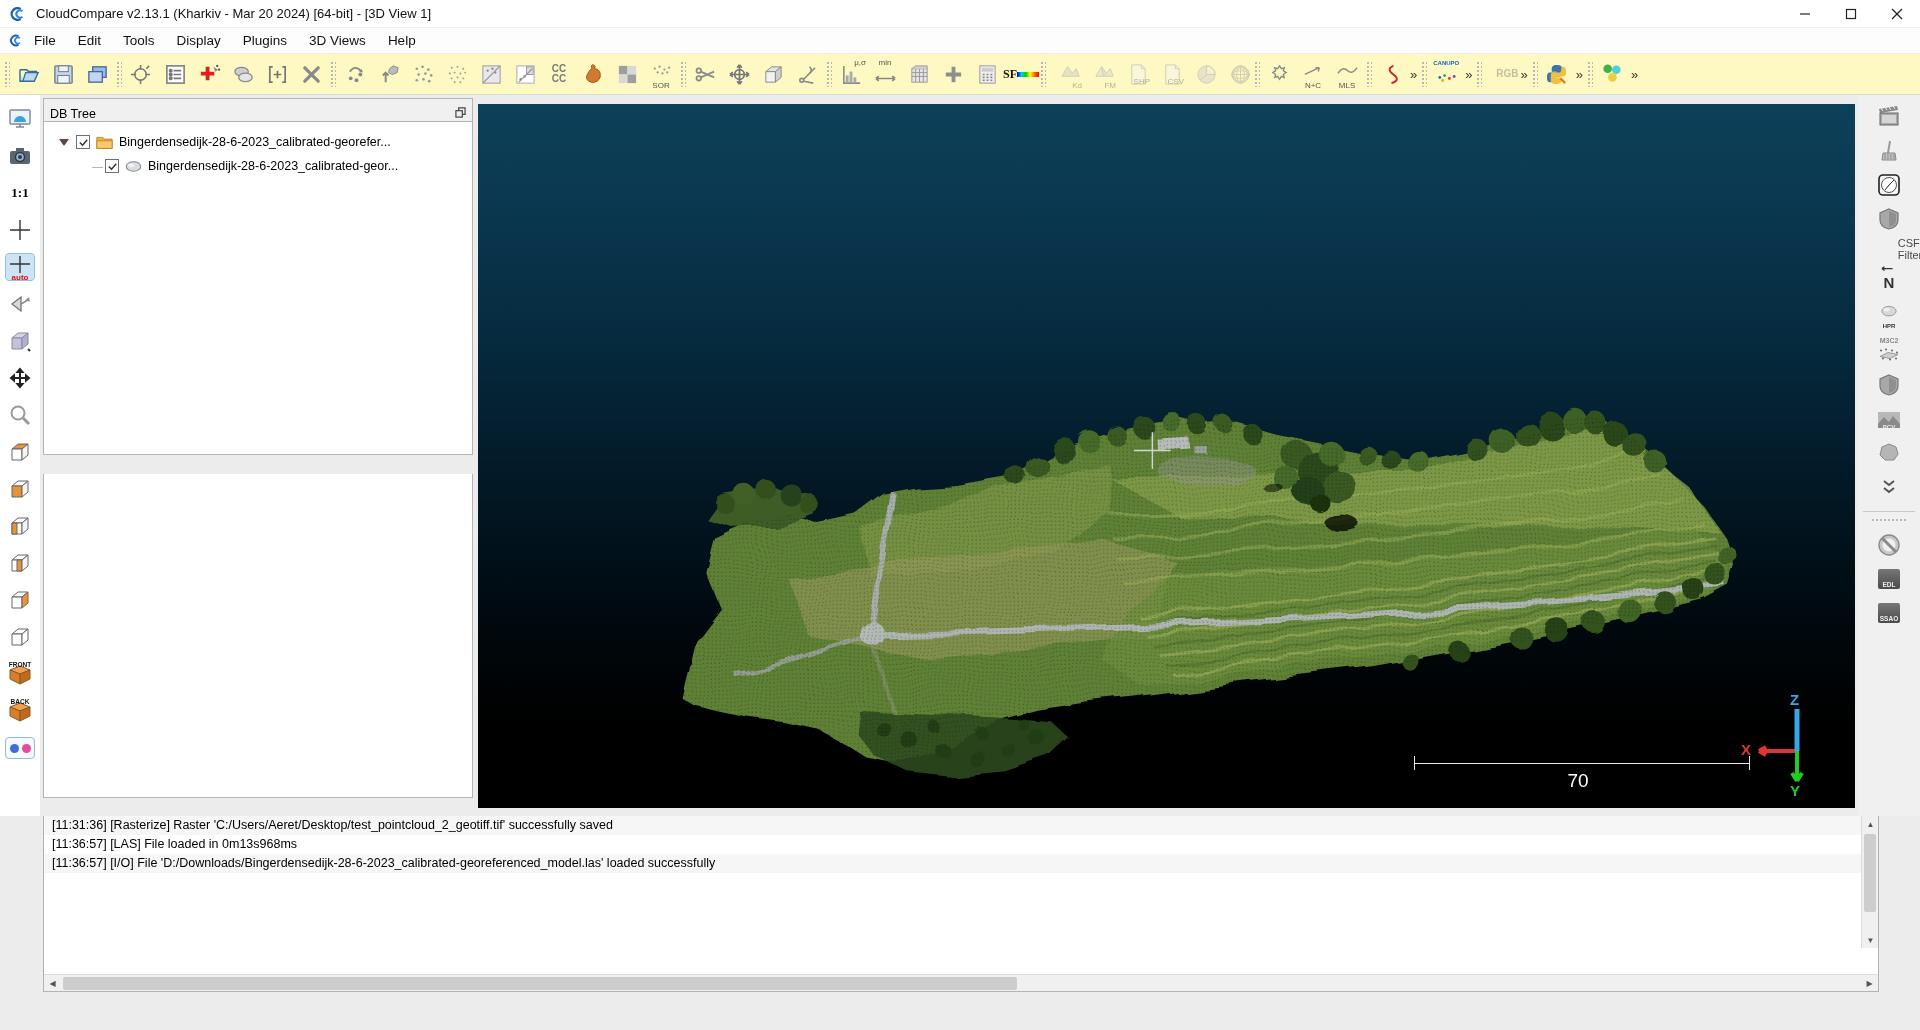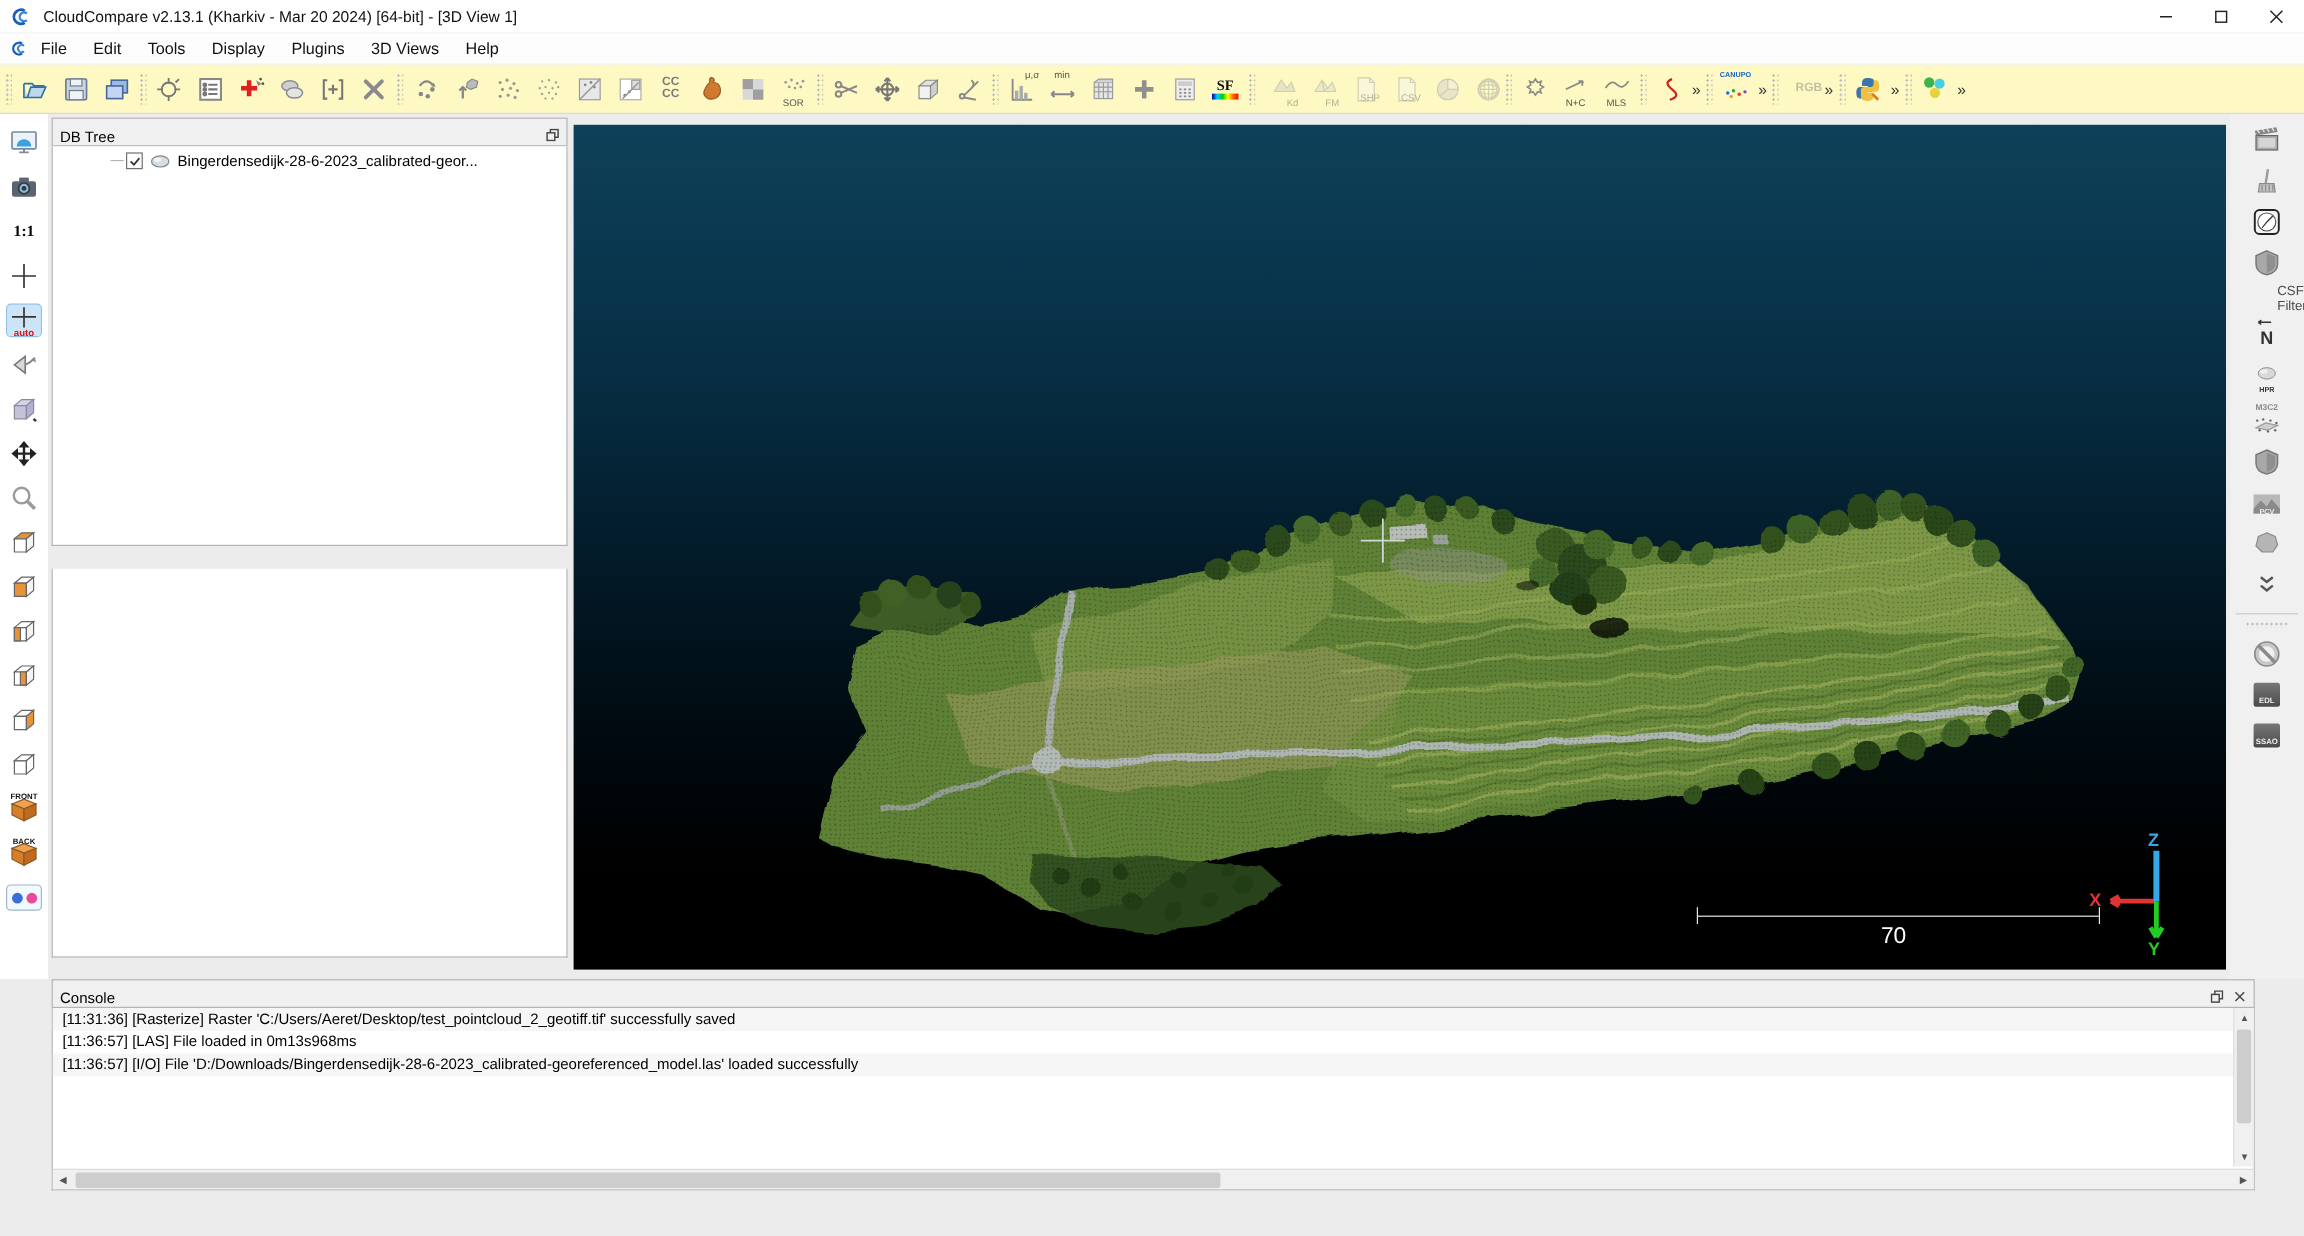--- a/index.html
+++ b/index.html
@@ -24,21 +24,21 @@
   
   .toolbar { position:absolute; left:0; top:54px; width:1920px; height:41px; background:#fef9c3;
     display:flex; align-items:center; border-bottom:1px solid #d9d9d9; padding-left:2px; }
   .grip { width:6px; height:26px; margin:0 2px;
     background-image:radial-gradient(#b8b8b8 1px, transparent 1.1px); background-size:4px 4px; }
   .tb { width:34px; height:32px; display:flex; flex-direction:column; align-items:center; justify-content:center; border-radius:3px; position:relative; }
   .tb svg { width:23px; height:23px; }
   .tb .lab { font-size:8px; color:#555; line-height:8px; }
   .tb.dis { opacity:.45;align-items:flex-end; }
   .txtico { font-size:10px; font-weight:bold; color:#7a7a7a; line-height:10px; text-align:center; }
-  .sf-ic { display:flex; flex-direction:column; align-items:center; }
+  .sf-ic { display:flex; flex-direction:row; align-items:center; }
   .sf-ic .sf-t { font-size:12px; font-weight:bold; font-family:"Liberation Serif",serif; color:#111; line-height:12px;}
   .sf-bar { width:22px; height:5px; margin-top:1px;
     background:linear-gradient(90deg,#00a,#0cf,#0c0,#ff0,#f60,#f00); }
   .ovf { font-size:13px; color:#333; padding:0 2px; }
   .canupo-t { font-size:6px; font-weight:bold; color:#1464c8; line-height:6px; }
 
   
   .leftbar { position:absolute; left:0; top:95px; width:40px; height:721px; background:#ffffff;
     display:flex; flex-direction:column; align-items:center; }
   .lb-item { width:28px; height:26px; margin-top:11px; display:flex; align-items:center; justify-content:center; flex-direction:column; border-radius:3px; }
@@ -737,20 +737,35 @@
   <div class="panel-head">
     <span>DB Tree</span>
     <span class="ph-btns">
         <span class="ph-btn"><svg viewBox="0 0 12 12">
             <rect x="1" y="4" width="7" height="7"></rect>
             <path d="M4 4V1h7v7h-3"></path>
           </svg></span>
       </span>
   </div>
   <div class="panel-body">
+    <div class="tree-row tr1">
+      <svg class="tw" viewBox="0 0 12 12">
+          <path d="M1 3h10L6 10z" fill="#5a4a42"></path>
+        </svg>
+      <span class="cb">
+          <svg viewBox="0 0 12 12" fill="none" stroke="#333" stroke-width="1.6">
+            <path d="M2 6l3 3 5-6"></path>
+          </svg>
+        </span>
+      <svg class="tree-ic" viewBox="0 0 20 16">
+          <path d="M1 2h7l2 2h9v11H1z" fill="#efb23f" stroke="#b9822a"></path>
+          <path d="M1 6h18v9H1z" fill="#f7c968" stroke="#b9822a"></path>
+        </svg>
+      <span class="tree-label">Bingerdensedijk-28-6-2023_calibrated-georefer...</span>
+    </div>
     <div class="tree-row tr2">
       <span class="branch">—</span>
       <span class="cb">
           <svg viewBox="0 0 12 12" fill="none" stroke="#333" stroke-width="1.6">
             <path d="M2 6l3 3 5-6"></path>
           </svg>
         </span>
       <svg class="tree-ic" viewBox="0 0 20 14">
           <ellipse cx="10" cy="7" rx="8.5" ry="5.5" fill="#d9dde0" stroke="#7d8a94" stroke-width="1.2"></ellipse>
           <ellipse cx="7.5" cy="5.5" rx="3.5" ry="2" fill="#f2f5f7"></ellipse>
@@ -916,32 +931,20 @@
     <text x="8" y="66" fill="#e03434">X</text>
     <text x="57" y="16" fill="#35a8e8">Z</text>
     <text x="57" y="107" fill="#22cc22">Y</text>
     <path d="M64 62 H26 M26 62 l7 -4 M26 62 l7 4" stroke="#e03434" stroke-width="4" fill="none"></path>
     <path d="M64 62 V20" stroke="#35a8e8" stroke-width="5" fill="none"></path>
     <path d="M64 62 V92 M64 92 l-5 -8 M64 92 l5 -8" stroke="#22cc22" stroke-width="4" fill="none"></path>
   </svg>
 </div>
 
 <div class="panel" id="consolePanel">
-  <div class="panel-head">
-    <span>Console</span>
-    <span class="ph-btns">
-      <span class="ph-btn"><svg viewBox="0 0 12 12">
-            <rect x="1" y="4" width="7" height="7"></rect>
-            <path d="M4 4V1h7v7h-3"></path>
-          </svg></span>
-      <span class="ph-btn"><svg viewBox="0 0 12 12">
-            <path d="M2 2l8 8M10 2l-8 8"></path>
-          </svg></span>
-    </span>
-  </div>
   <div class="panel-body console-body">
     <div class="con-line">[11:31:36] [Rasterize] Raster 'C:/Users/Aeret/Desktop/test_pointcloud_2_geotiff.tif' successfully saved</div>
     <div class="con-line">[11:36:57] [LAS] File loaded in 0m13s968ms</div>
     <div class="con-line">[11:36:57] [I/O] File 'D:/Downloads/Bingerdensedijk-28-6-2023_calibrated-georeferenced_model.las' loaded successfully</div>
     <div class="vscroll">
       <div class="varrow" style="top:0;">▲</div>
       <div class="vthumb"></div>
       <div class="varrow" style="bottom:0;">▼</div>
     </div>
     <div class="hscroll">

